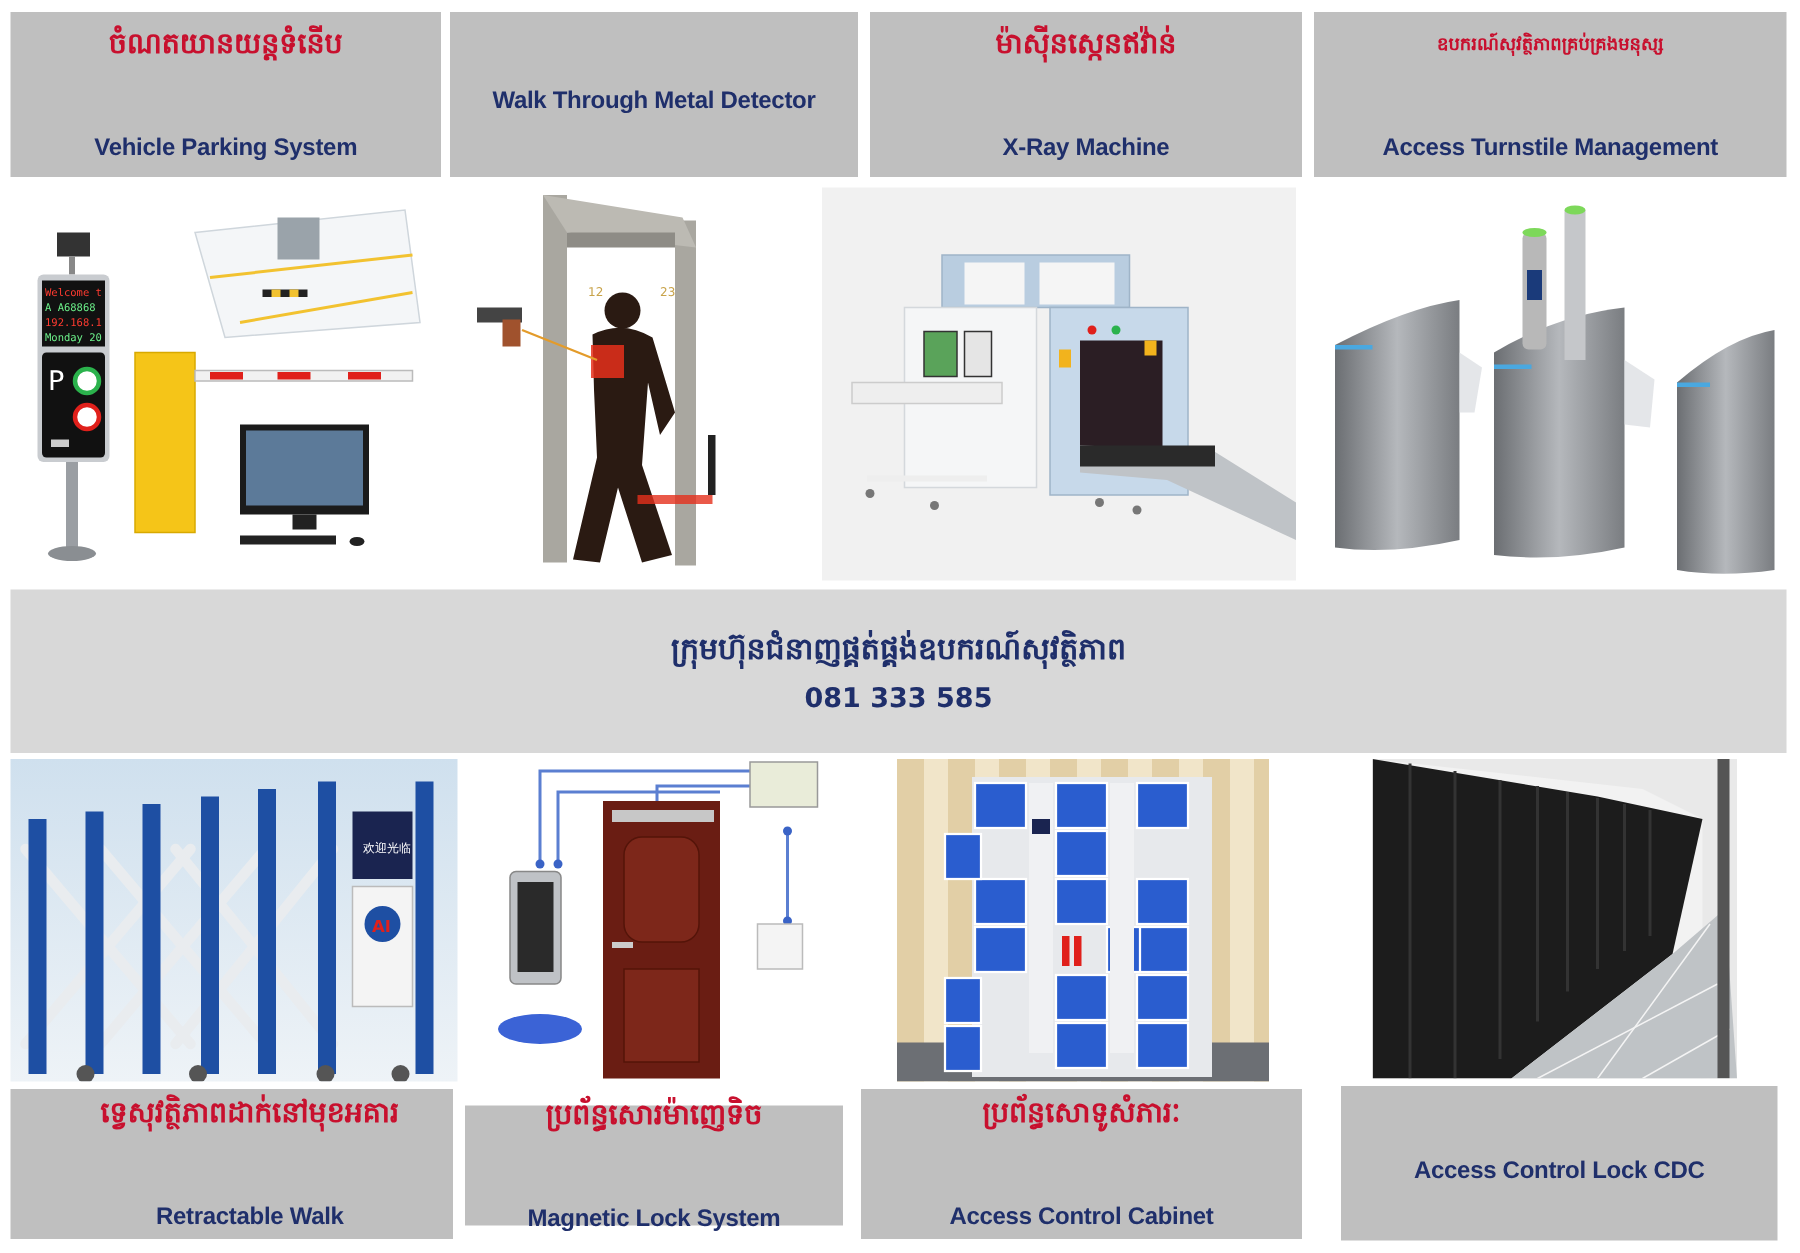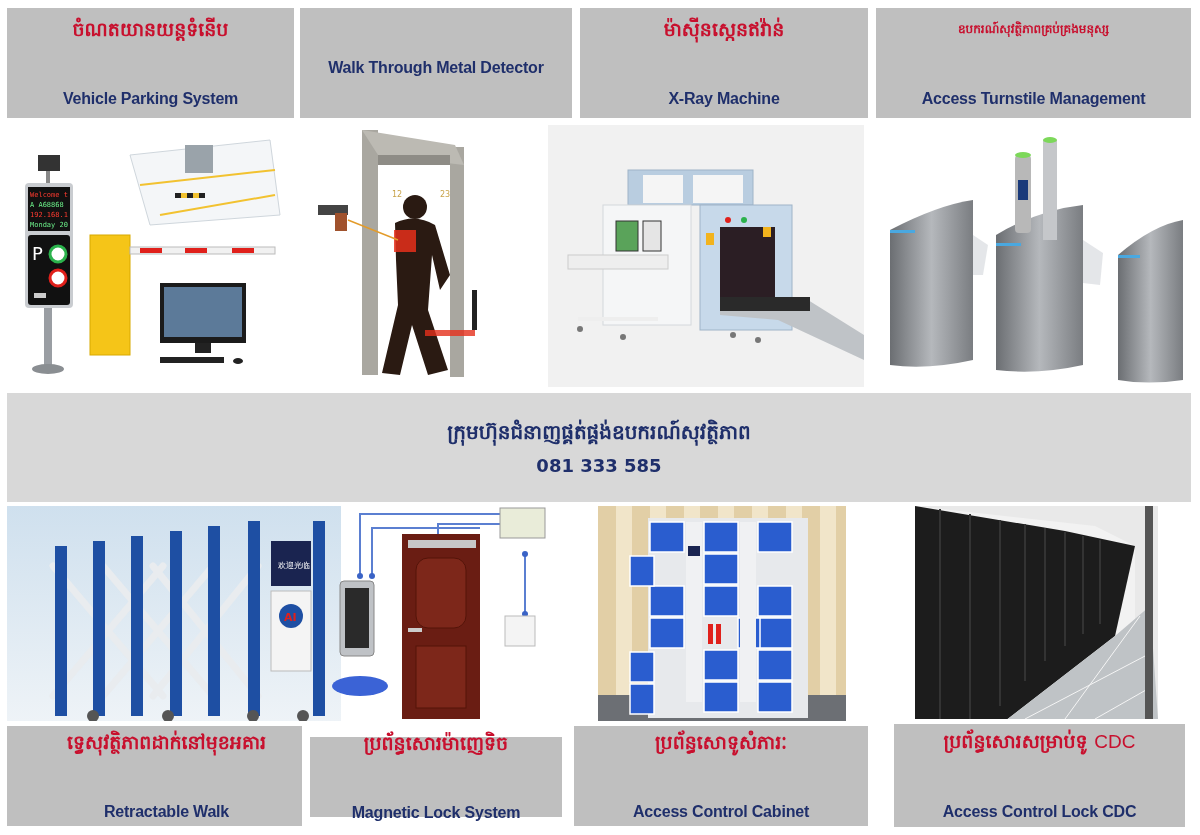--- a/index.html
+++ b/index.html
@@ -146,21 +146,21 @@
     <polygon points="95,110 110,120 105,150 95,150" fill="#d9dcdf" opacity="0.7"></polygon>
     <polygon points="205,115 225,128 222,160 205,158" fill="#d9dcdf" opacity="0.7"></polygon>
   </svg>
 </div>
 
 <div class="banner">
   <div class="kh2">ក្រុមហ៊ុនជំនាញផ្គត់ផ្គង់ឧបករណ៍សុវត្ថិភាព</div>
   <div class="phone">081 333 585</div>
 </div>
 
-<div class="photo" style="left:7px;top:506px;width:298px;height:215px;background:linear-gradient(#cfe0ee,#eef3f7);padding-left:36px;">
+<div class="photo" style="left:7px;top:506px;width:298px;height:215px;background:linear-gradient(#cfe0ee,#eef3f7);">
   <svg width="298" height="215" viewBox="0 0 298 215">
     <g stroke="#e9ecef" stroke-width="7" stroke-linecap="round">
       <line x1="10" y1="60" x2="120" y2="190"></line>
         <line x1="10" y1="190" x2="120" y2="60"></line>
       <line x1="60" y1="60" x2="170" y2="190"></line>
         <line x1="60" y1="190" x2="170" y2="60"></line>
       <line x1="110" y1="60" x2="215" y2="190"></line>
         <line x1="110" y1="190" x2="215" y2="60"></line>
     </g>
     <g fill="#1e4fa3">
@@ -270,18 +270,14 @@
 </div>
 <div class="box" style="left:310px;top:726px;width:252px;height:80px;margin-top:11px;">
   <div class="kh">ប្រព័ន្ធសោរម៉ាញេទិច</div>
   <div class="en">Magnetic Lock System</div>
 </div>
 <div class="box" style="left:574px;top:726px;width:294px;height:100px;">
   <div class="kh">ប្រព័ន្ធសោទូសំភារៈ</div>
   <div class="en">Access Control Cabinet</div>
 </div>
 <div class="box" style="left:894px;top:724px;width:291px;height:103px;">
-  <div class="kh">
-    <span>ប្រព័ន្ធសោរសម្រាប់ទូ</span>
-    <span class="cdc">CDC</span>
-  </div>
   <div class="en">Access Control Lock CDC</div>
 </div>
 
 </body></html>

